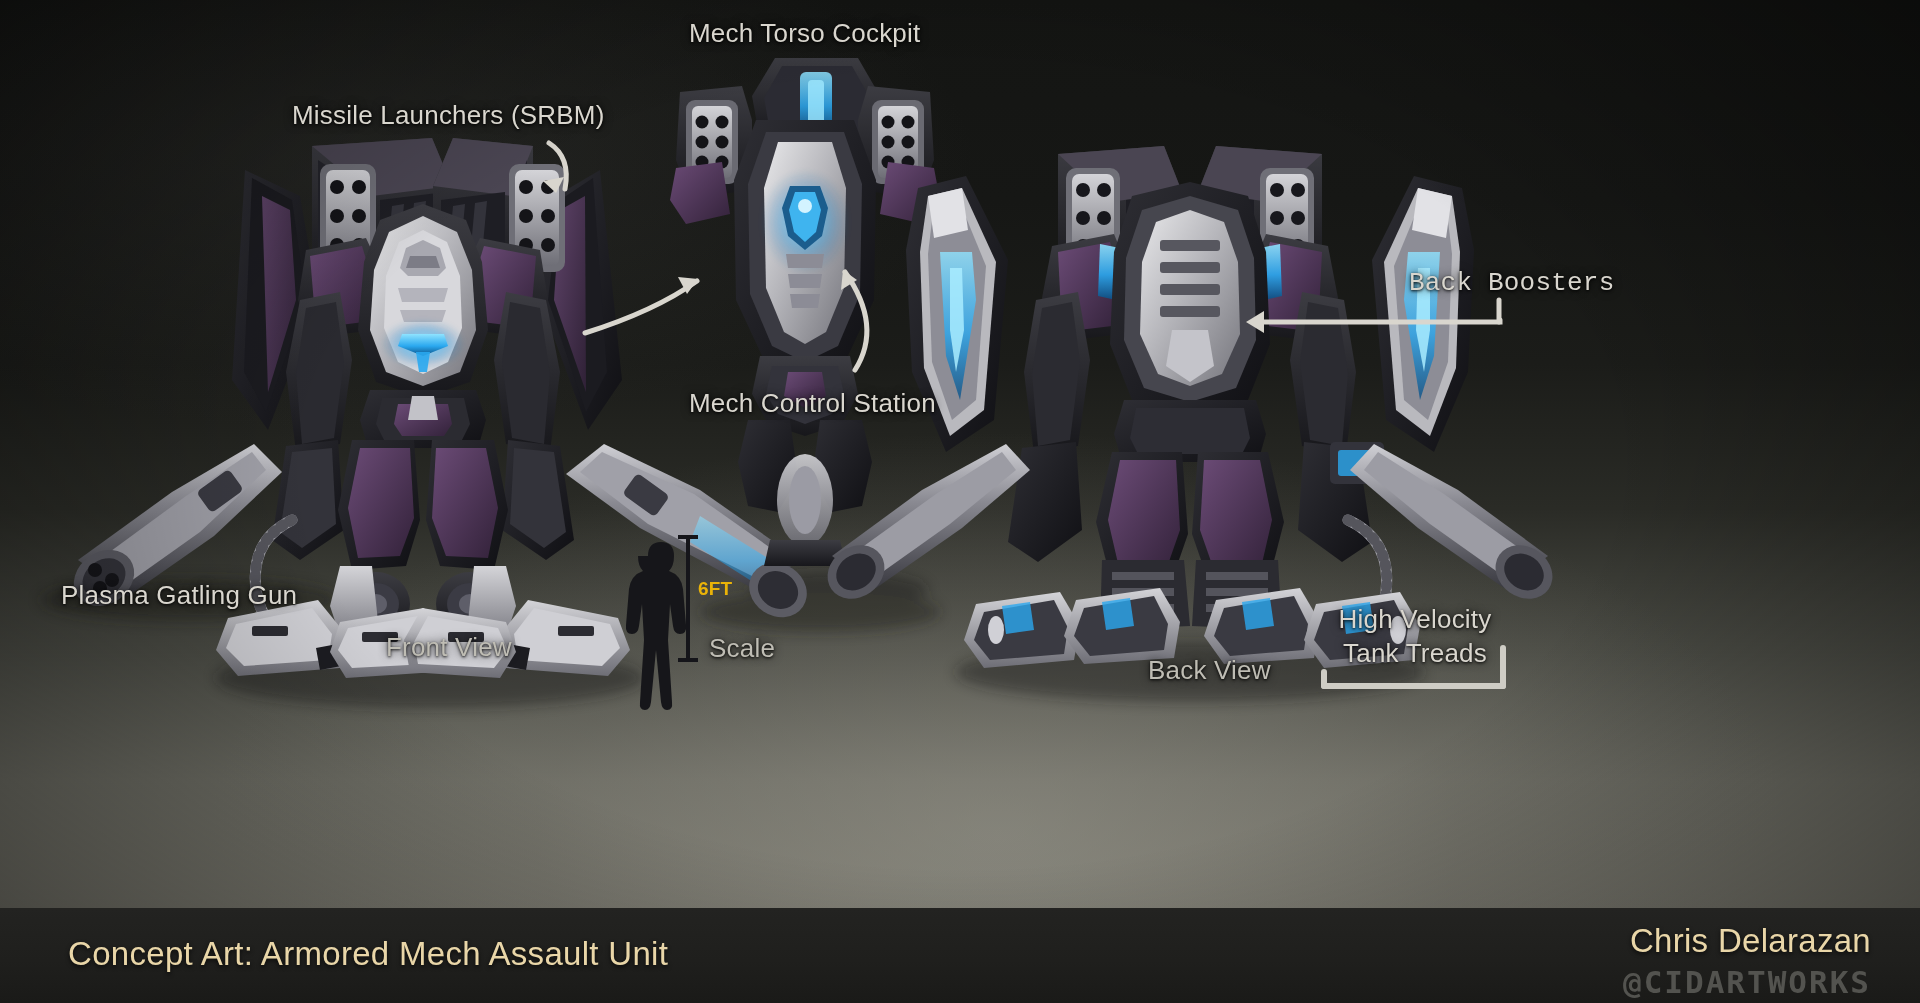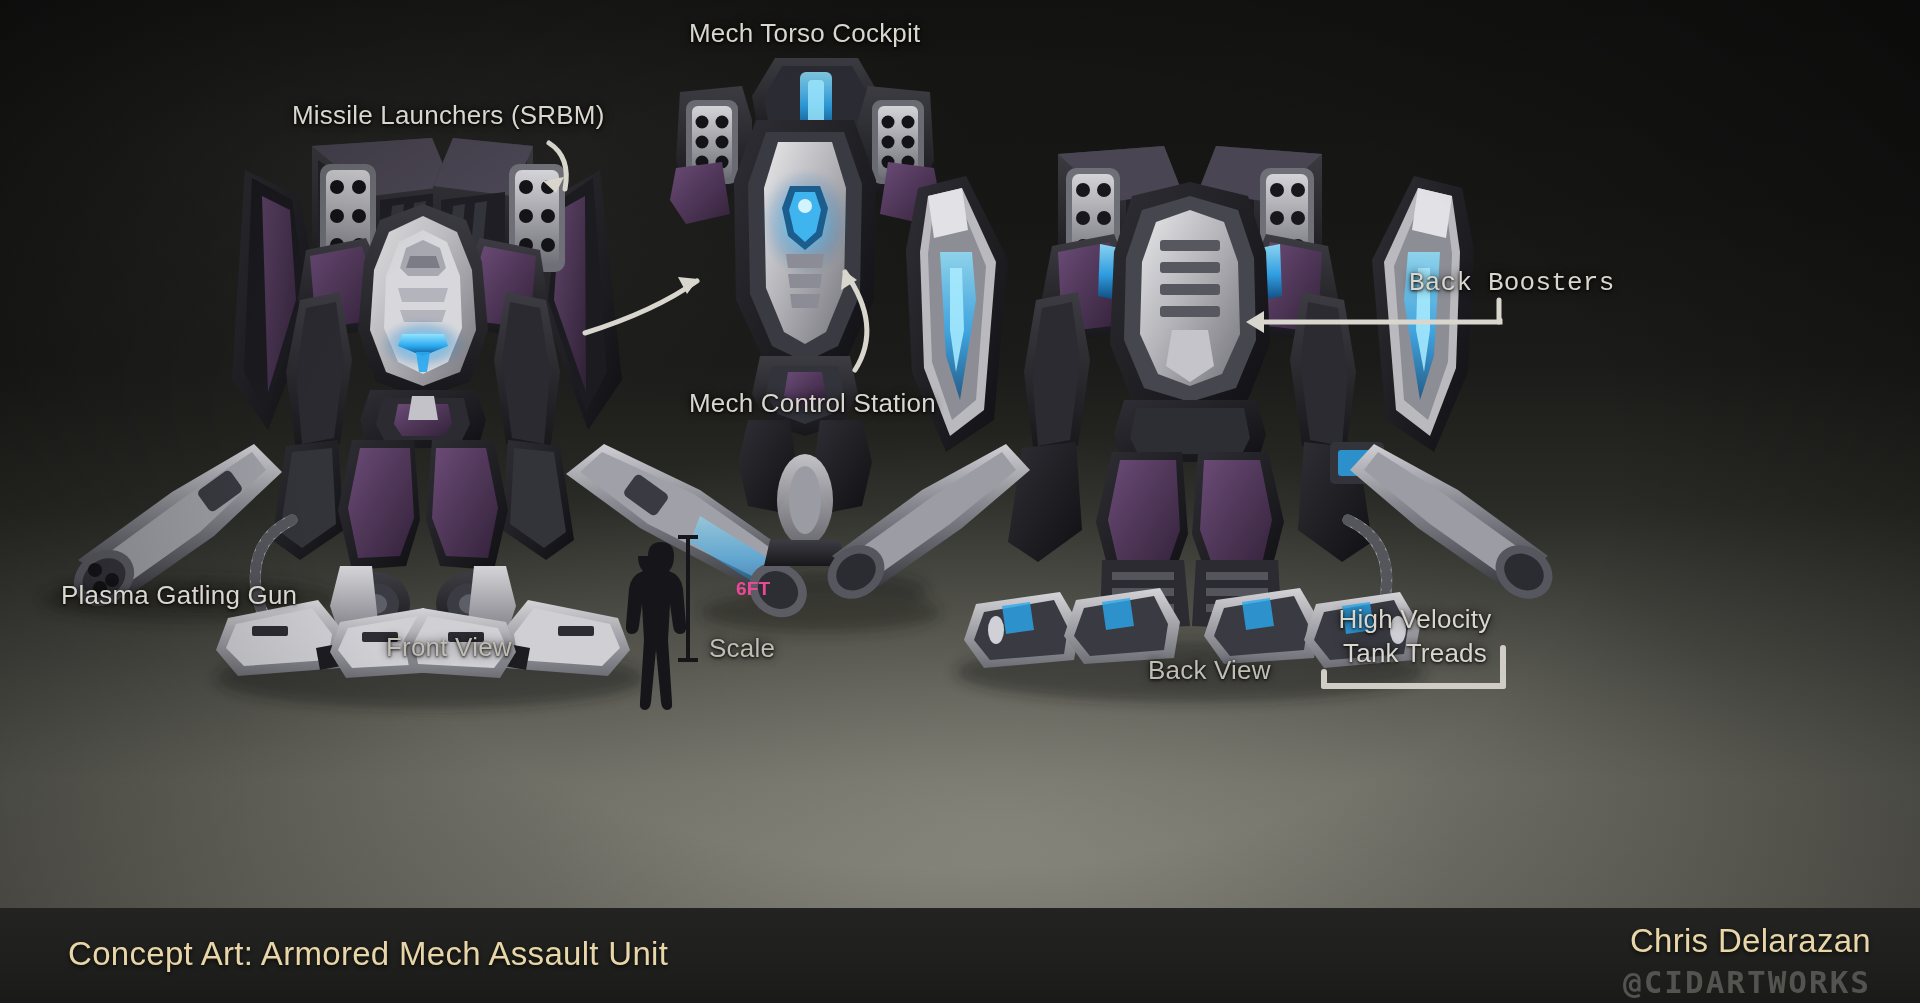--- a/index.html
+++ b/index.html
@@ -474,21 +474,21 @@
 
   <div class="lbl" style="left:27px;top:580px;margin-left:34px;">Plasma Gatling Gun</div>
 
   <div class="lbl right" style="left:1295px;top:602px;width:240px;line-height:34px;">High Velocity
 Tank Treads</div>
 
   <div class="lbl dim" style="left:386px;top:632px;">Front View</div>
 
   <div class="lbl dim" style="left:1148px;top:655px;">Back View</div>
 
-  <div class="lbl" style="left:736px;top:578px;font-size:19px;color:#ec4899;text-shadow:none;font-weight:700;">6FT</div>
+  <div class="lbl" style="left:698px;top:578px;font-size:19px;color:#eab308;text-shadow:none;font-weight:700;">6FT</div>
 
   <div class="lbl dim" style="left:709px;top:633px;">Scale</div>
 
   <div class="footer">
     <div class="footer-title">Concept Art: Armored Mech Assault Unit</div>
     <div class="footer-author">Chris Delarazan</div>
     <div class="footer-handle">@CIDARTWORKS</div>
   </div>
 
 </div>

